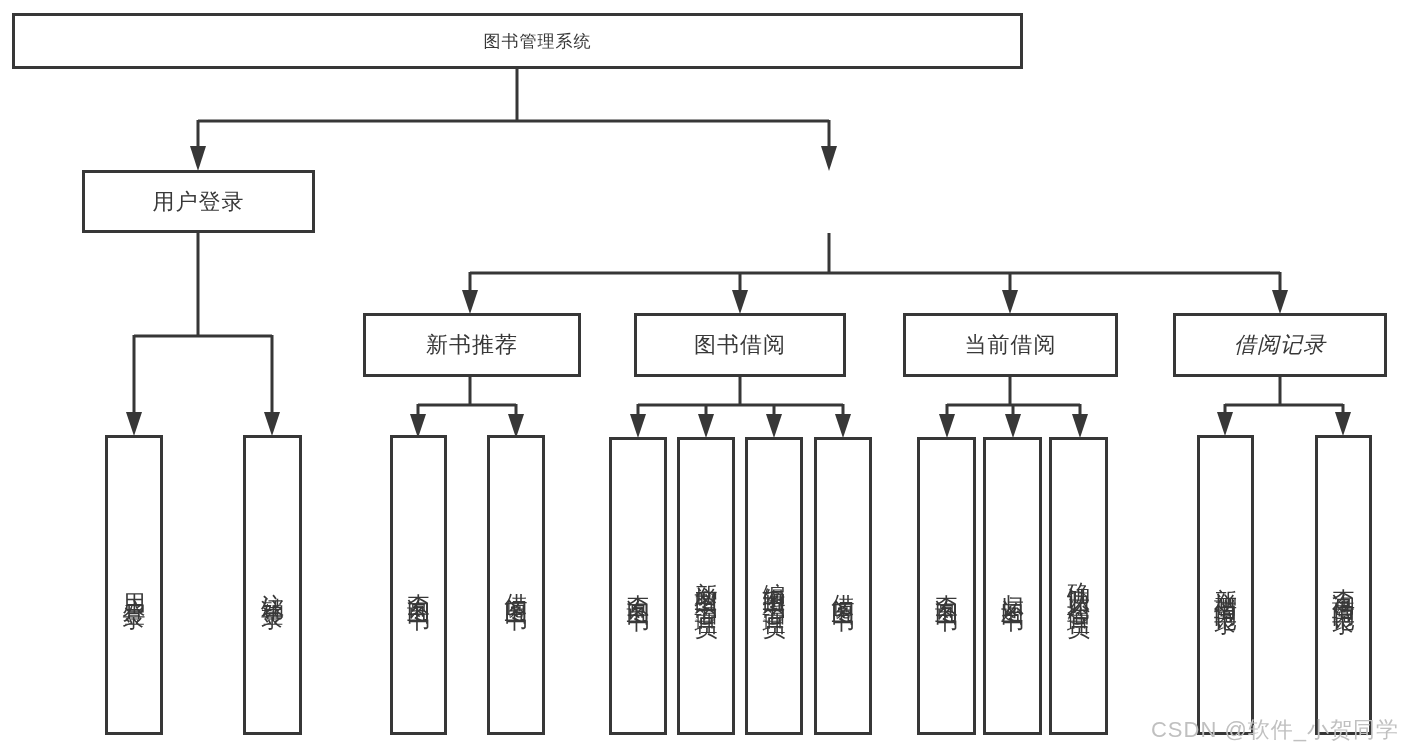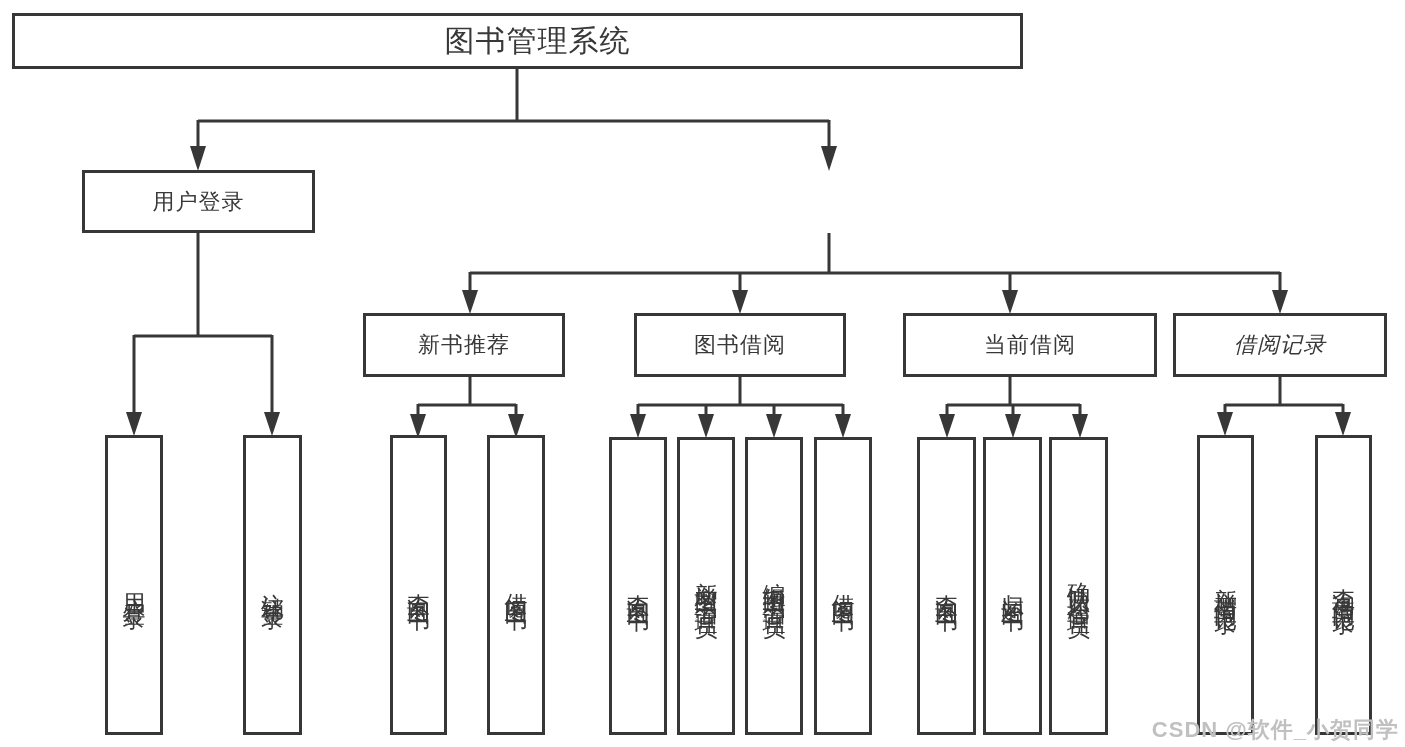--- a/index.html
+++ b/index.html
@@ -17,39 +17,38 @@
     box-sizing:border-box;
     border:3px solid #373737;
     background:#ffffff;
     display:flex;
     align-items:center;
     justify-content:center;
     z-index:2;
     color:#383838;
   }
   .node.h{font-size:22px;letter-spacing:1px;}
-  .node.root{font-size:30px;letter-spacing:1px;padding-left:40px;}
+  .node.root{font-size:17px;letter-spacing:1px;padding-left:40px;}
   .node.v{
     writing-mode:vertical-rl;
     text-orientation:mixed;
     font-size:23px;
     letter-spacing:5px;
     line-height:1;
     text-align:center;
   }
   .watermark{
     position:absolute;
     right:6px;
     bottom:2px;
     z-index:3;
     font-size:22px;
     color:#c0c0c0;
     letter-spacing:1px;
     white-space:nowrap;
-    font-weight:bold;
   }
 </style>
 </head>
 <body>
 
 <div class="stage">
 
   <svg class="connectors" width="1405" height="747" viewBox="0 0 1405 747">
     <g stroke="#373737" stroke-width="3" fill="none">
 
@@ -87,23 +86,23 @@
       <polygon points="1072,414 1088,414 1080,438"></polygon>
       <polygon points="1217,412 1233,412 1225,436"></polygon>
       <polygon points="1335,412 1351,412 1343,436"></polygon>
     </g>
   </svg>
 
   <div class="node root" style="left:12px;top:13px;width:1011px;height:56px;">图书管理系统</div>
 
   <div class="node h" style="left:82px;top:170px;width:233px;height:63px;">用户登录</div>
 
-  <div class="node h" style="left:363px;top:313px;width:202px;height:64px;">新书推荐</div>
+  <div class="node h" style="left:363px;top:313px;width:218px;height:64px;">新书推荐</div>
   <div class="node h" style="left:634px;top:313px;width:212px;height:64px;font-family:Liberation Mono, monospace;">图书借阅</div>
-  <div class="node h" style="left:903px;top:313px;width:254px;height:64px;">当前借阅</div>
+  <div class="node h" style="left:903px;top:313px;width:215px;height:64px;">当前借阅</div>
   <div class="node h" style="left:1173px;top:313px;width:214px;height:64px;font-style:italic;">借阅记录</div>
 
   <div class="node v" style="left:105px;top:435px;width:58px;height:300px;">用户登录</div>
   <div class="node v" style="left:243px;top:435px;width:59px;height:300px;">注销登录</div>
 
   <div class="node v" style="left:390px;top:435px;width:57px;height:300px;">查询图书</div>
   <div class="node v" style="left:487px;top:435px;width:58px;height:300px;">借阅图书</div>
 
   <div class="node v" style="left:609px;top:437px;width:58px;height:298px;">查询图书</div>
   <div class="node v" style="left:677px;top:437px;width:58px;height:298px;">新增图书（管理员）</div>

